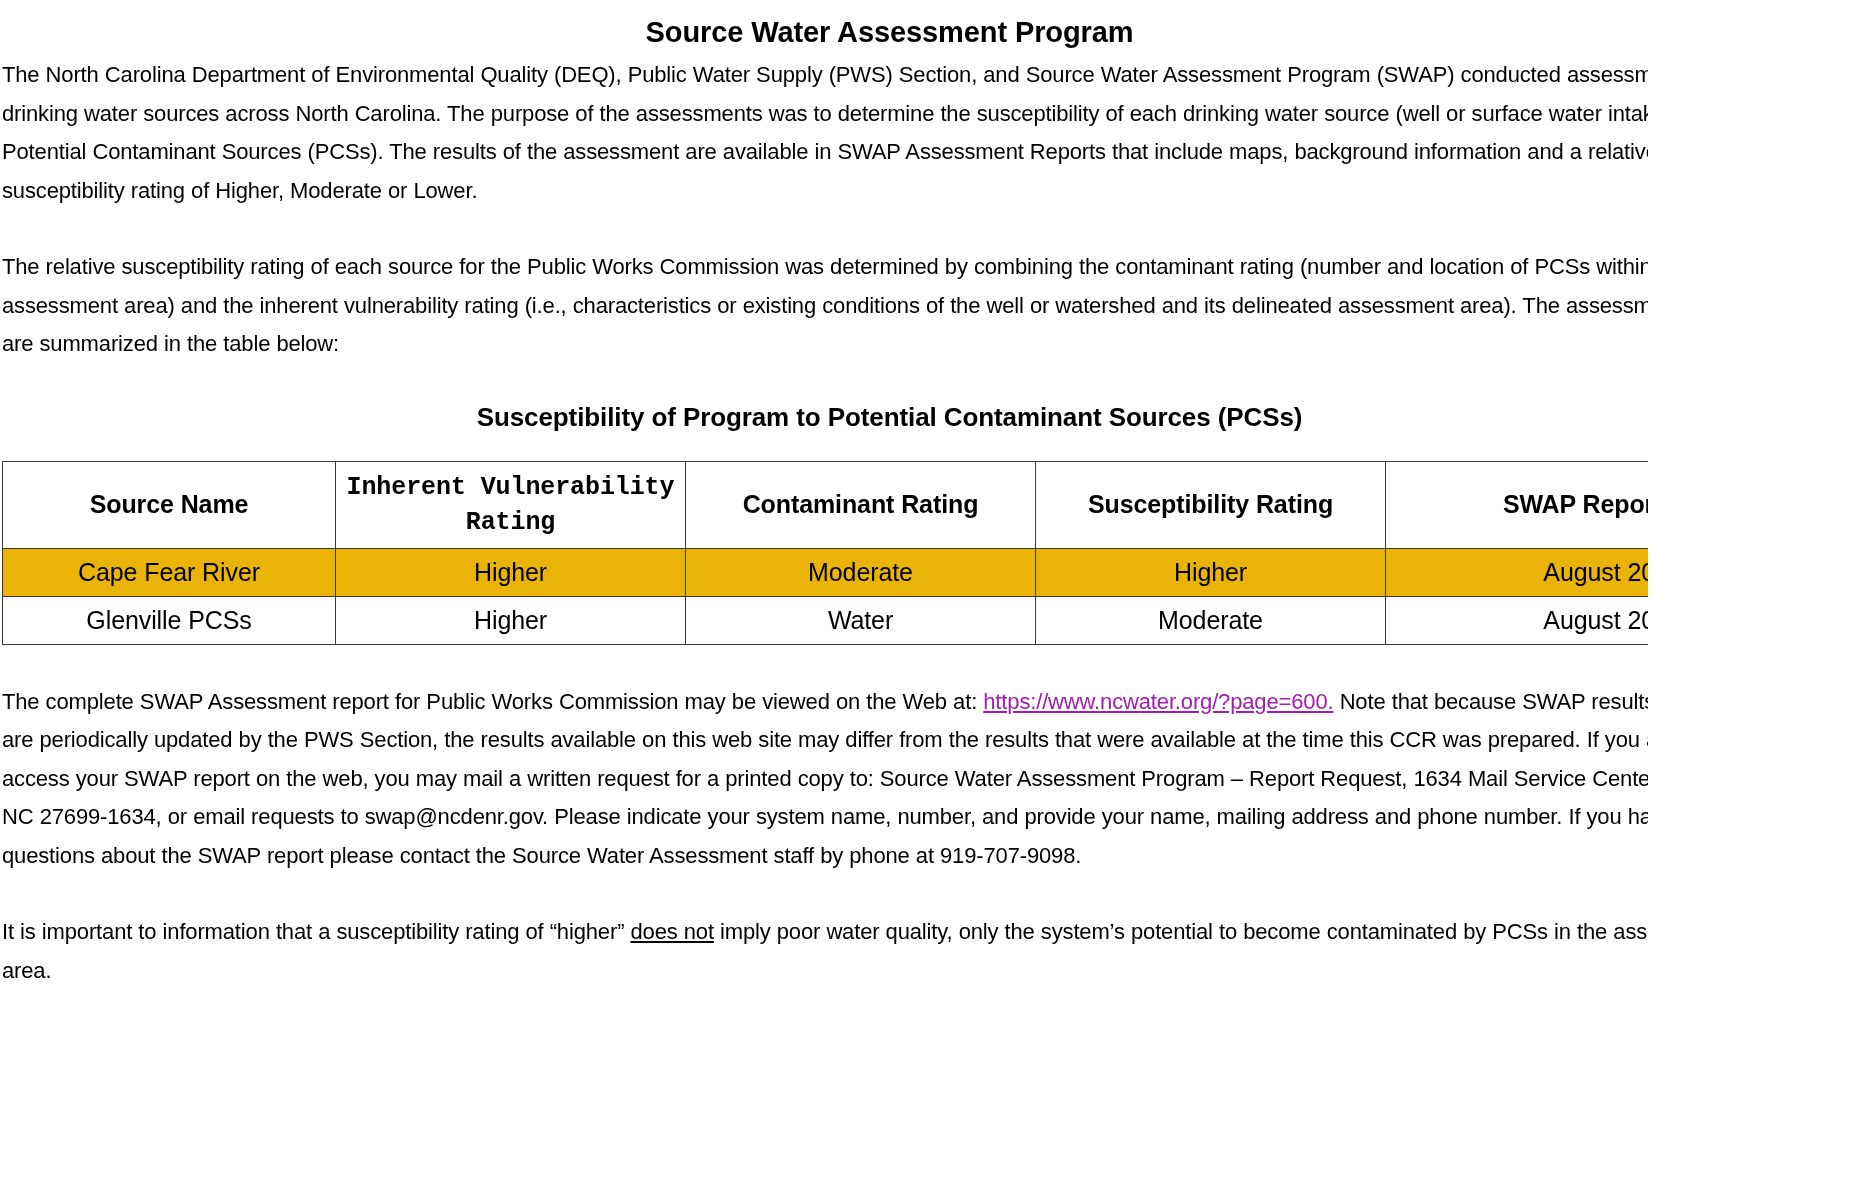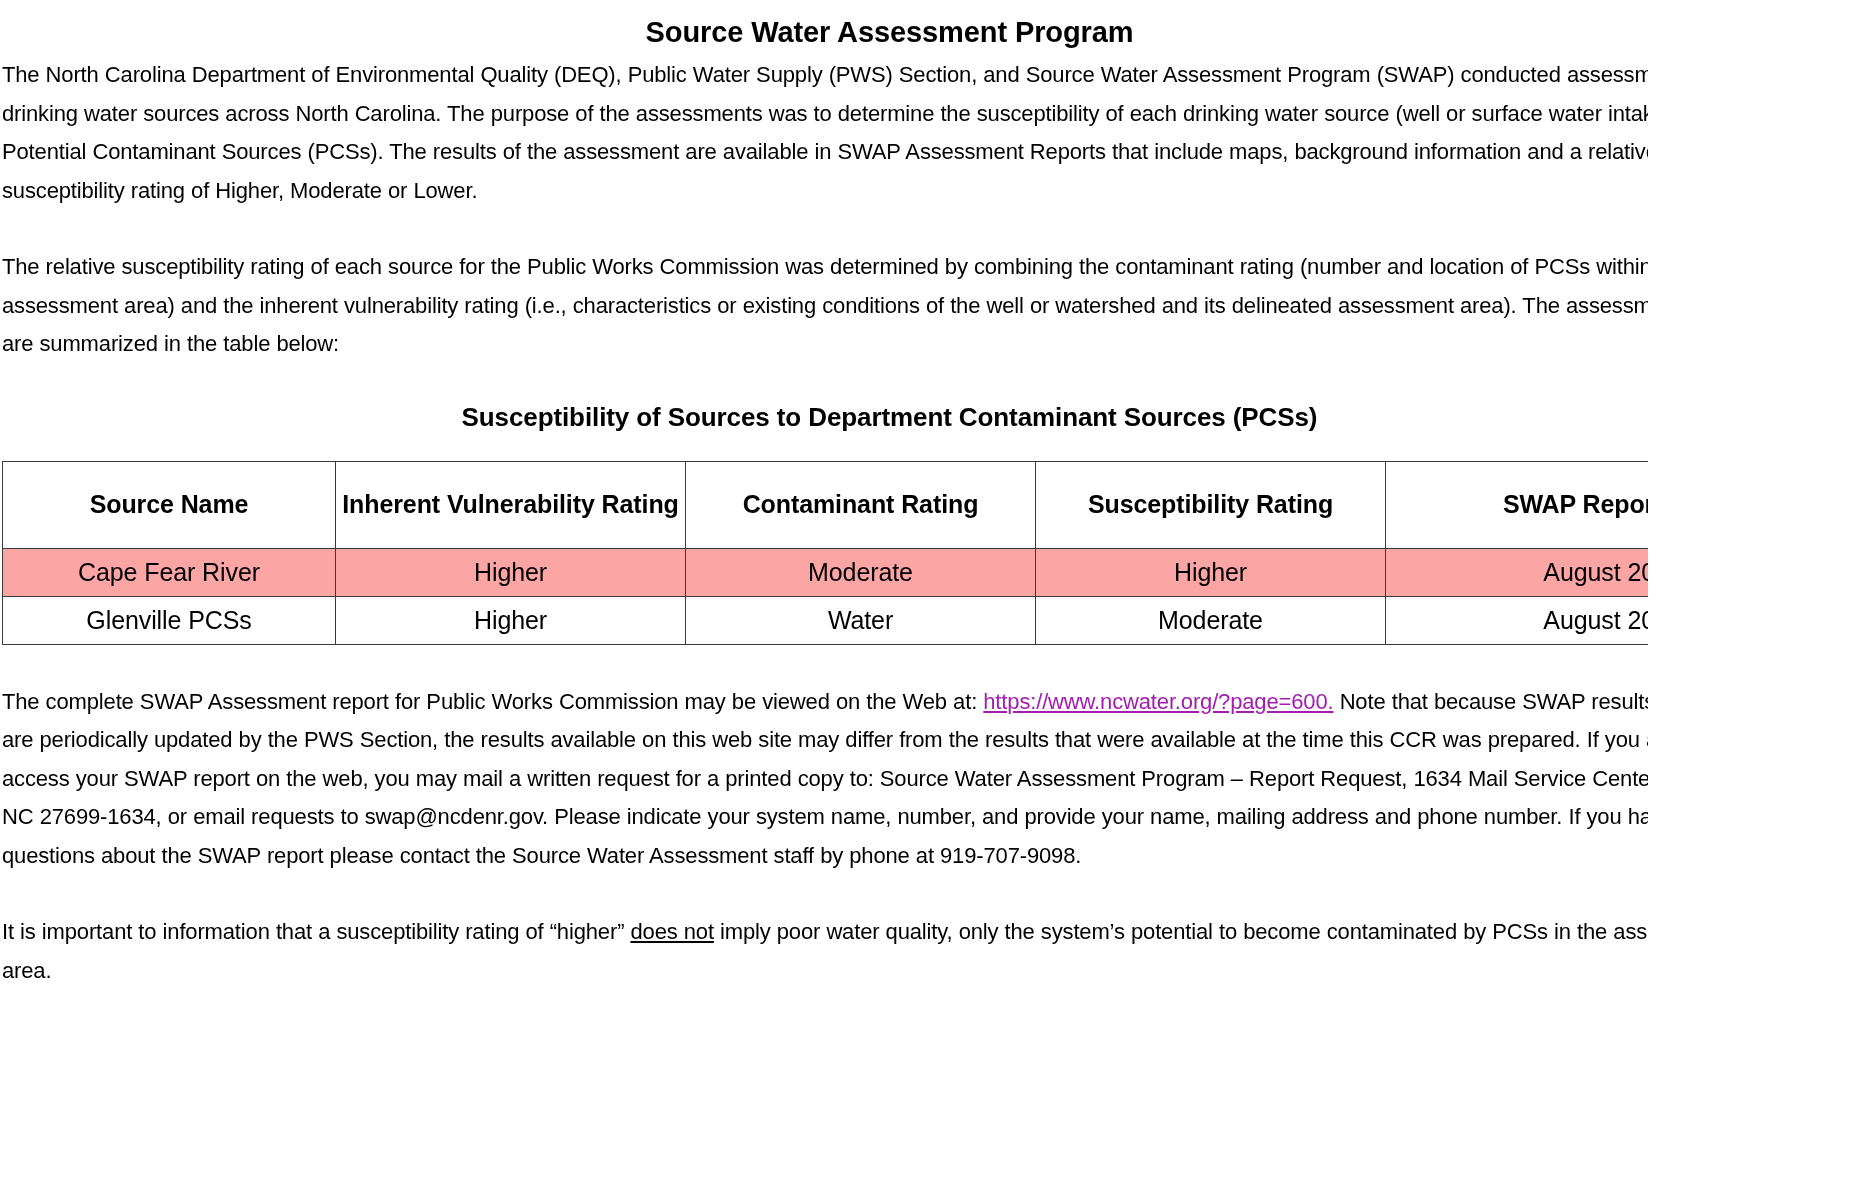--- a/index.html
+++ b/index.html
@@ -77,24 +77,24 @@
     line-height: 35px;
     padding: 4px 6px;
   }
   table.swap-table td {
     font-weight: normal;
     height: 43px;
     line-height: 34px;
     padding: 2px 6px;
   }
   tr.shaded td {
-    background: #fca5a5;
+    background: #eab308;
   }
   .col-1 { width: 320px; margin-top: 40px; }
-  .col-2 { width: 337px; }
+  .col-2 { width: 337px; font-family: Liberation Mono, monospace; }
   .col-3 { width: 337px; }
   .col-4 { width: 337px; }
   .col-5 { width: 442px; }
   a.weblink {
     color: #a21caf;
     text-decoration: underline;
   }
   .underlined {
     text-decoration: underline;
   }
@@ -109,21 +109,21 @@
     <h1 class="doc-title">Source Water Assessment Program</h1>
 
     <p class="body-text">The North Carolina Department of Environmental Quality (DEQ), Public Water Supply (PWS) Section, and Source Water Assessment Program (SWAP) conducted assessments for all drinking water sources across North Carolina.  The purpose of the assessments was to determine the susceptibility of each drinking water source (well or surface water intake) to Potential Contaminant Sources (PCSs). The results of the assessment are available in SWAP Assessment Reports that include maps, background information and a relative susceptibility rating of Higher, Moderate or Lower.</p>
 
     <div class="gap-line"></div>
 
     <p class="body-text">The relative susceptibility rating of each source for the Public Works Commission was determined by combining the contaminant rating (number and location of PCSs within the assessment area) and the inherent vulnerability rating (i.e., characteristics or existing conditions of the well or watershed and its delineated assessment area). The assessment findings are summarized in the table below:</p>
 
     <div class="gap-line"></div>
 
-    <p class="table-caption">Susceptibility of Sources to Department Contaminant Sources (PCSs)</p>
+    <p class="table-caption">Susceptibility of Program to Potential Contaminant Sources (PCSs)</p>
 
     <div class="gap-small"></div>
 
     <table class="swap-table">
       <thead>
         <tr>
           <th class="col-1">Source Name</th>
           <th class="col-2">Inherent Vulnerability Rating</th>
           <th class="col-3">Contaminant Rating</th>
           <th class="col-4">Susceptibility Rating</th>

